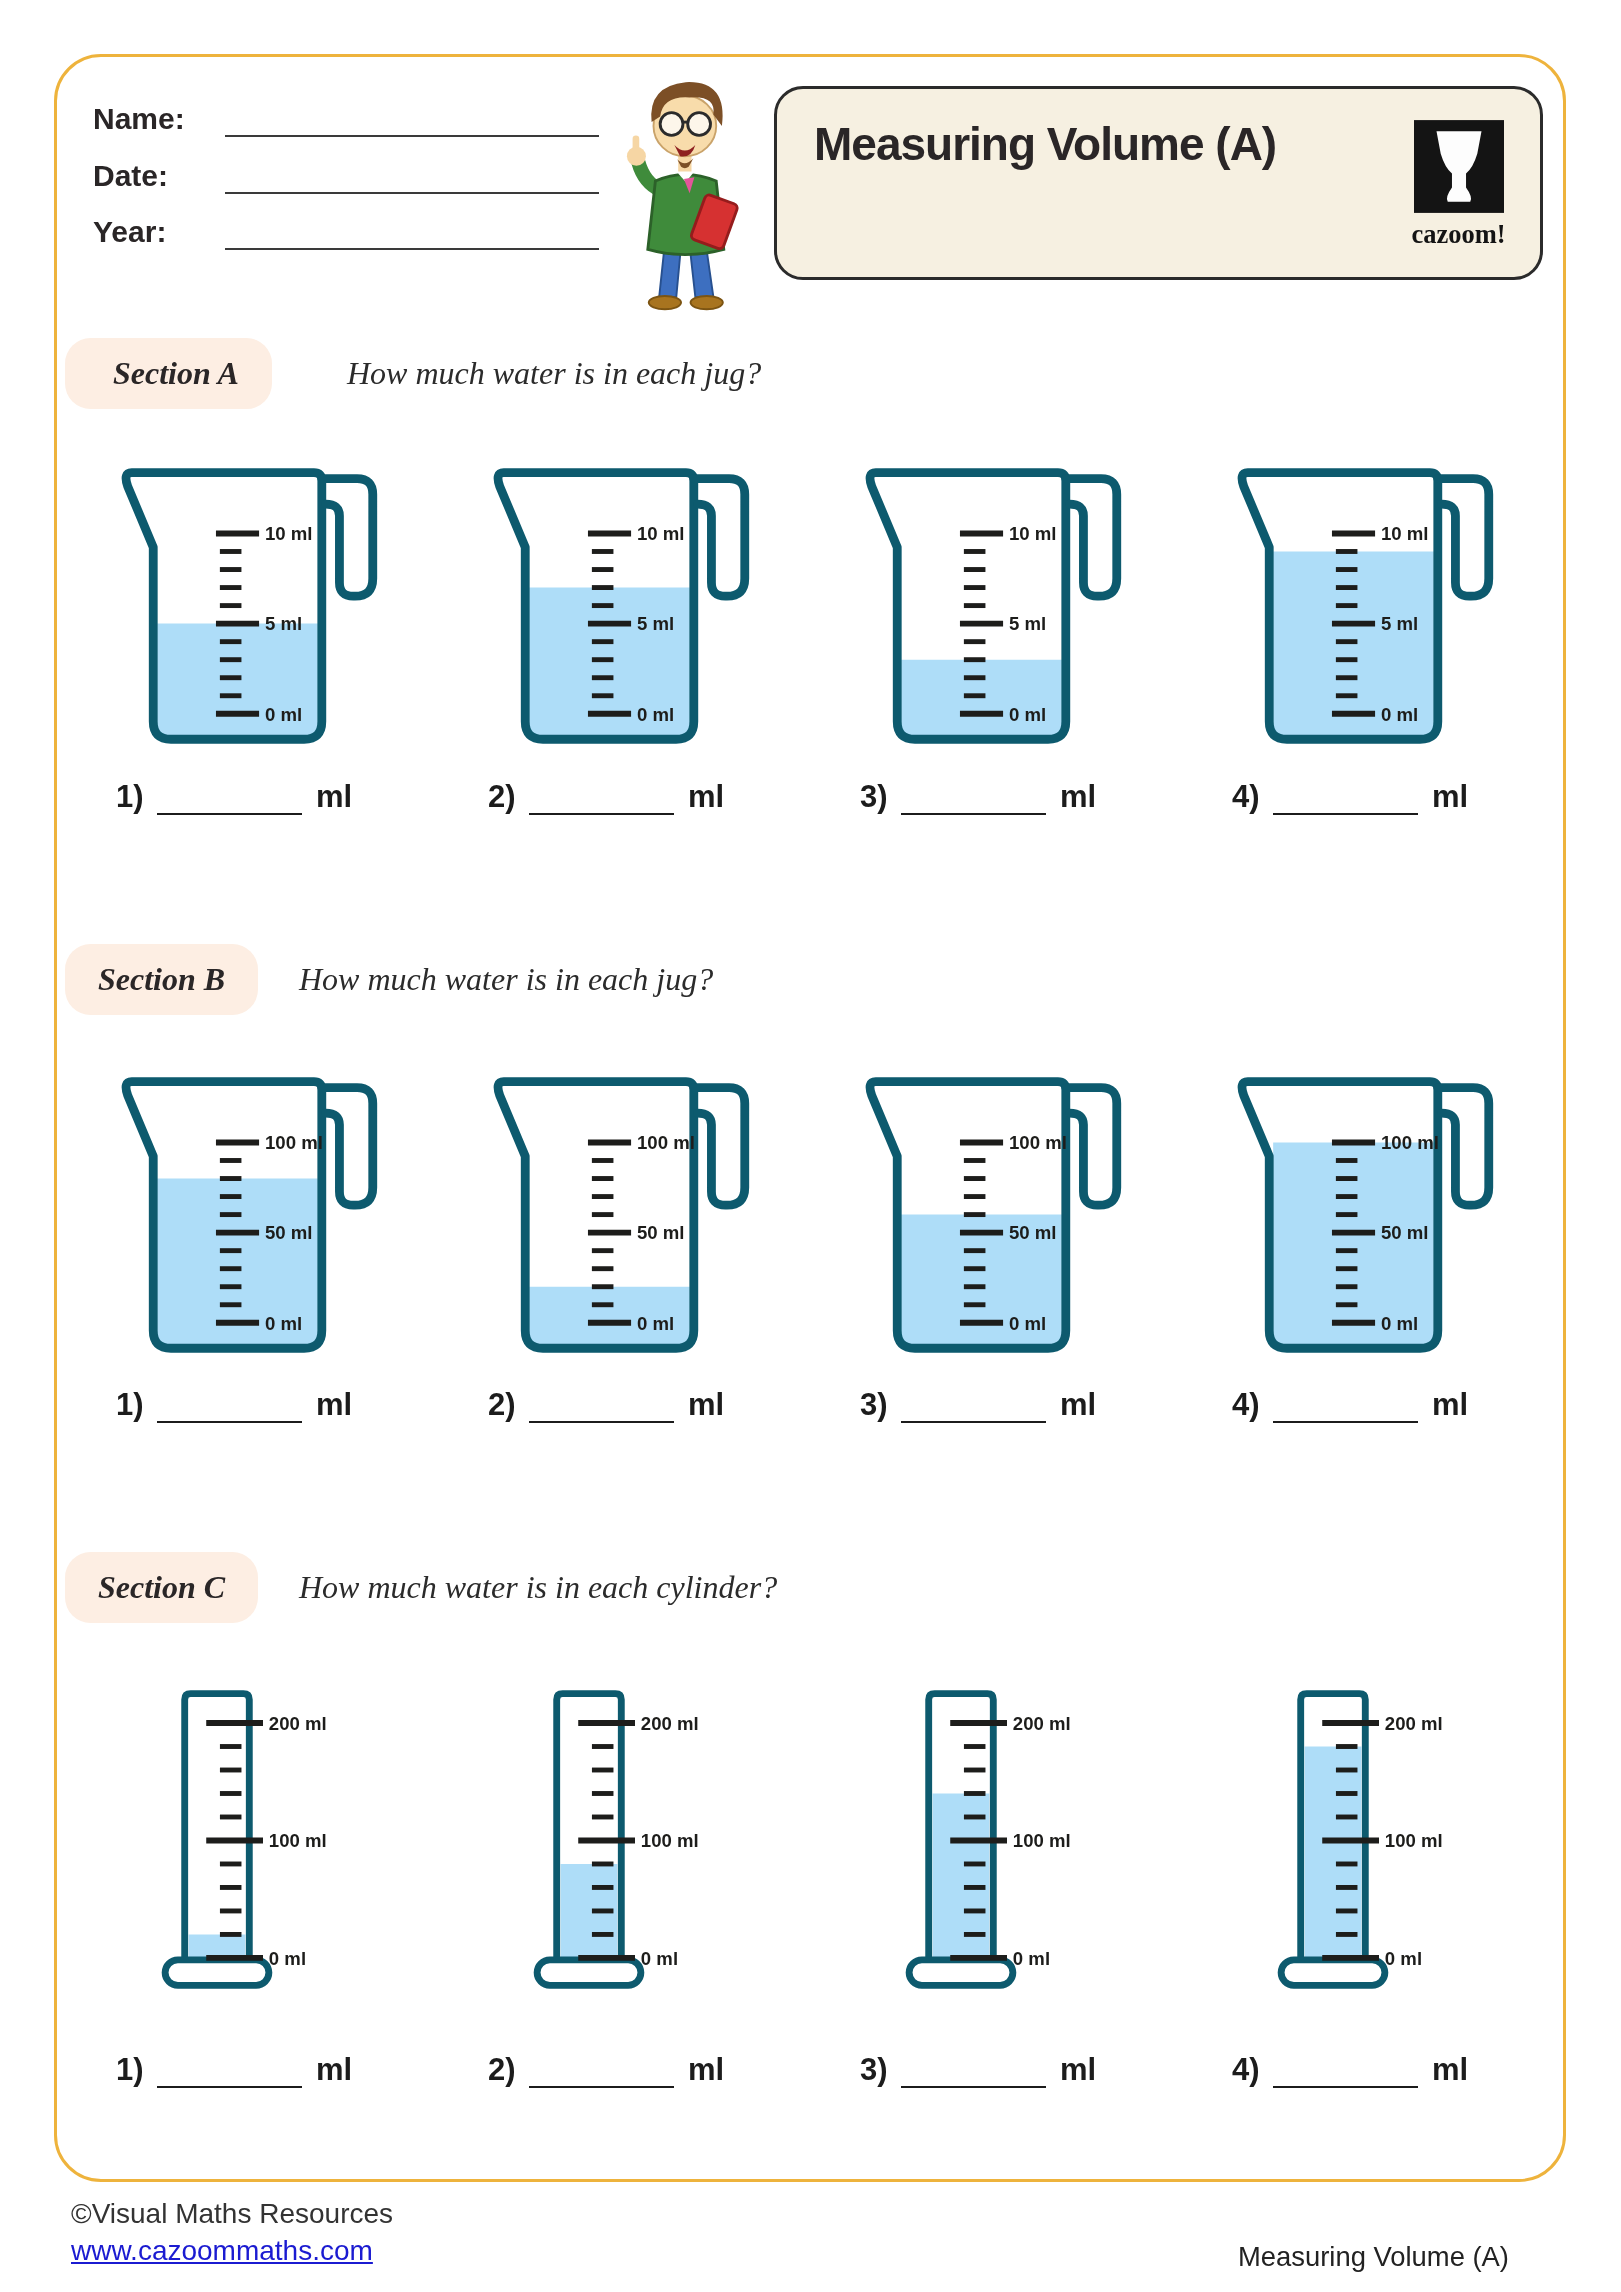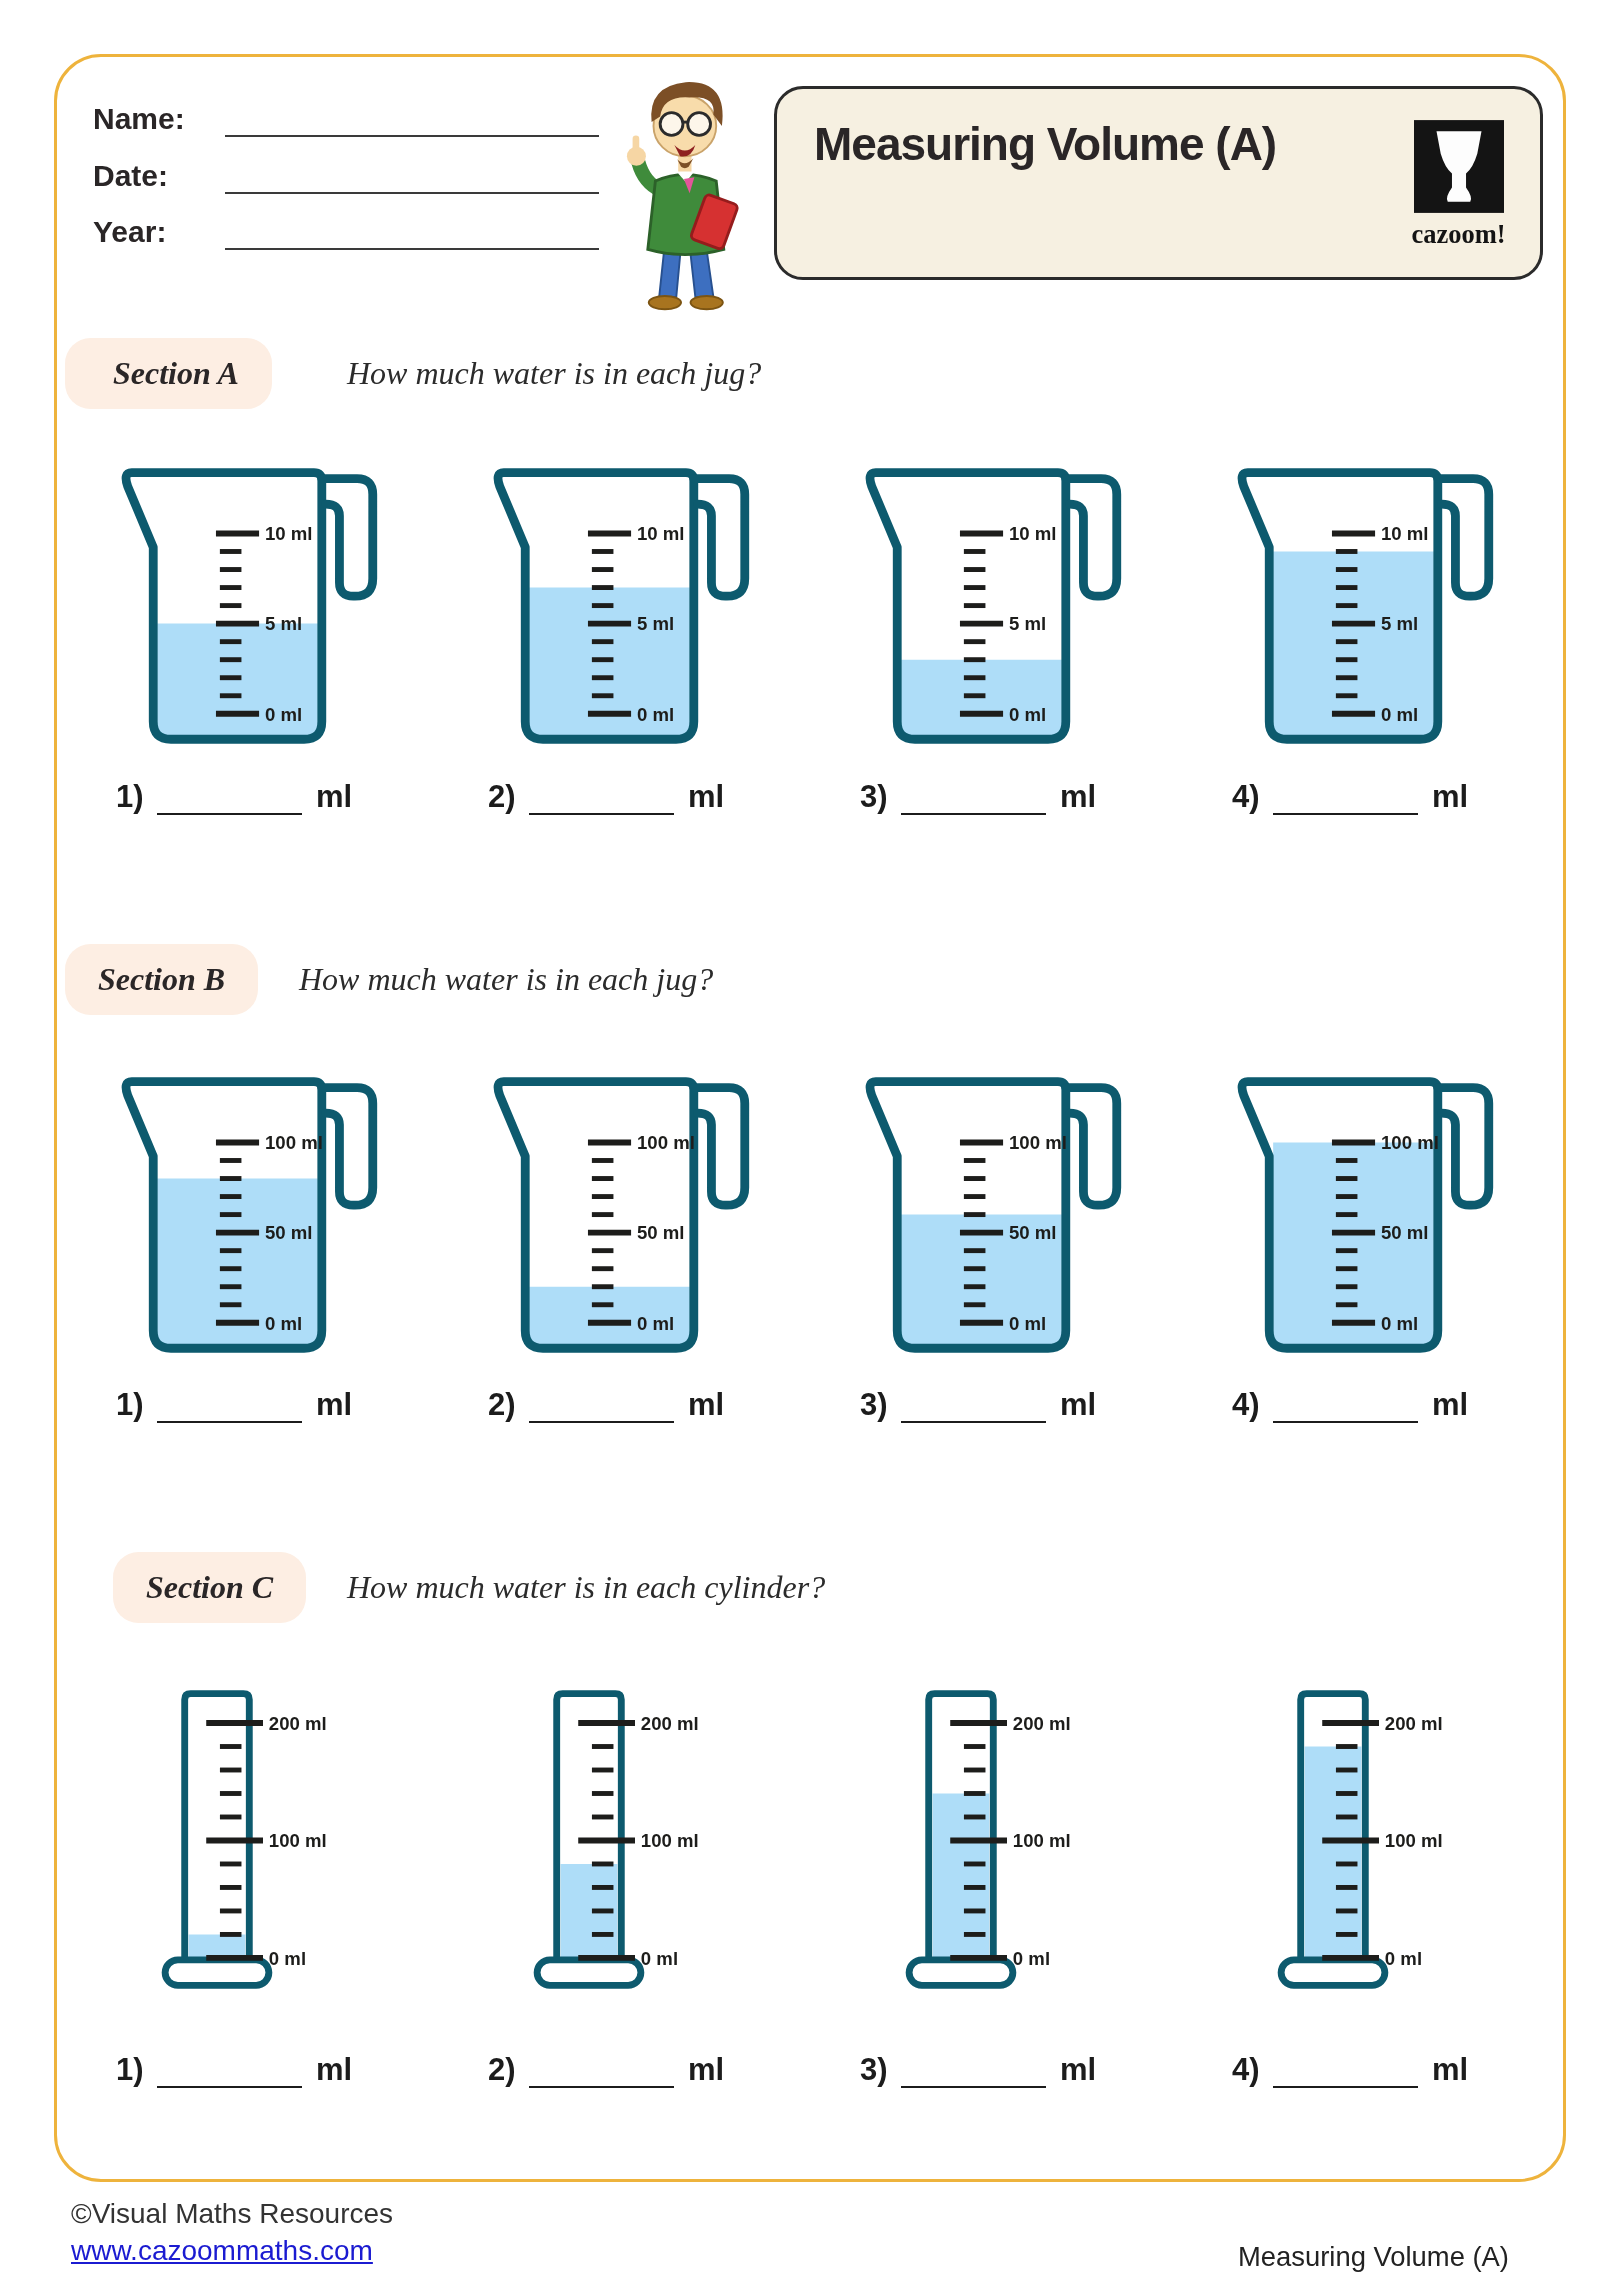--- a/index.html
+++ b/index.html
@@ -33,21 +33,21 @@
   .vessel{width:294px;}
   .vessel svg{display:block;}
   .ticklabel{font:bold 19px "Liberation Sans",sans-serif;fill:#1d1d1b;}
   .arow{position:absolute;left:116px;display:flex;gap:78px;}
   .answer{width:294px;display:flex;align-items:flex-end;gap:13.7px;
           font-weight:bold;font-size:31px;color:#1c1c1c;box-sizing:border-box;}
   .aline{display:inline-block;width:145px;height:37px;border-bottom:2.9px solid #1c1c1c;}
   
   #badge-0,#q-0{top:338px;padding-left:48px;} #vrow-0{top:453px;} #arow-0{top:776px;}
   #badge-1,#q-1{top:944px;} #vrow-1{top:1062px;} #arow-1{top:1384px;}
-  #badge-2,#q-2{top:1552px;margin-left:48px;} #vrow-2{top:1678px;} #arow-2{top:2049px;}
+  #badge-2,#q-2{top:1552px;} #vrow-2{top:1678px;} #arow-2{top:2049px;}
   
   .copyright{position:absolute;left:71px;top:2198px;font-size:28px;color:#333333;}
   .weblink{position:absolute;left:71px;top:2235px;font-size:28px;color:#1b1bd1;
            text-decoration:underline;cursor:pointer;}
   .doclabel{position:absolute;right:112px;top:2241px;font-size:27.4px;color:#222222;}
 </style>
 </head>
 <body>
 
 <div class="sheet">

